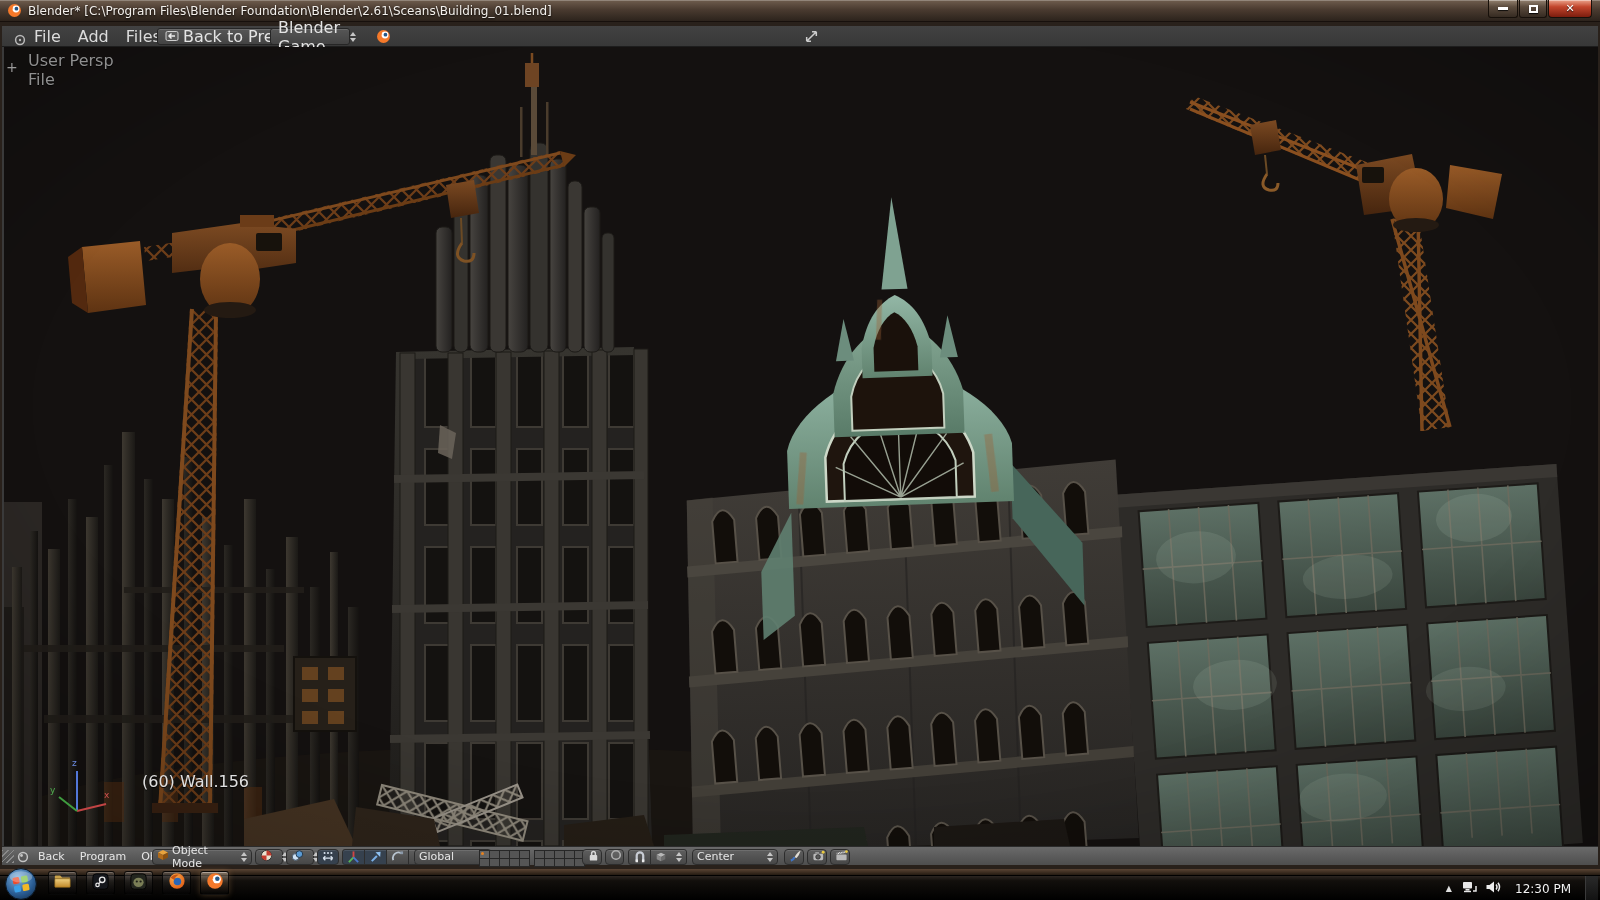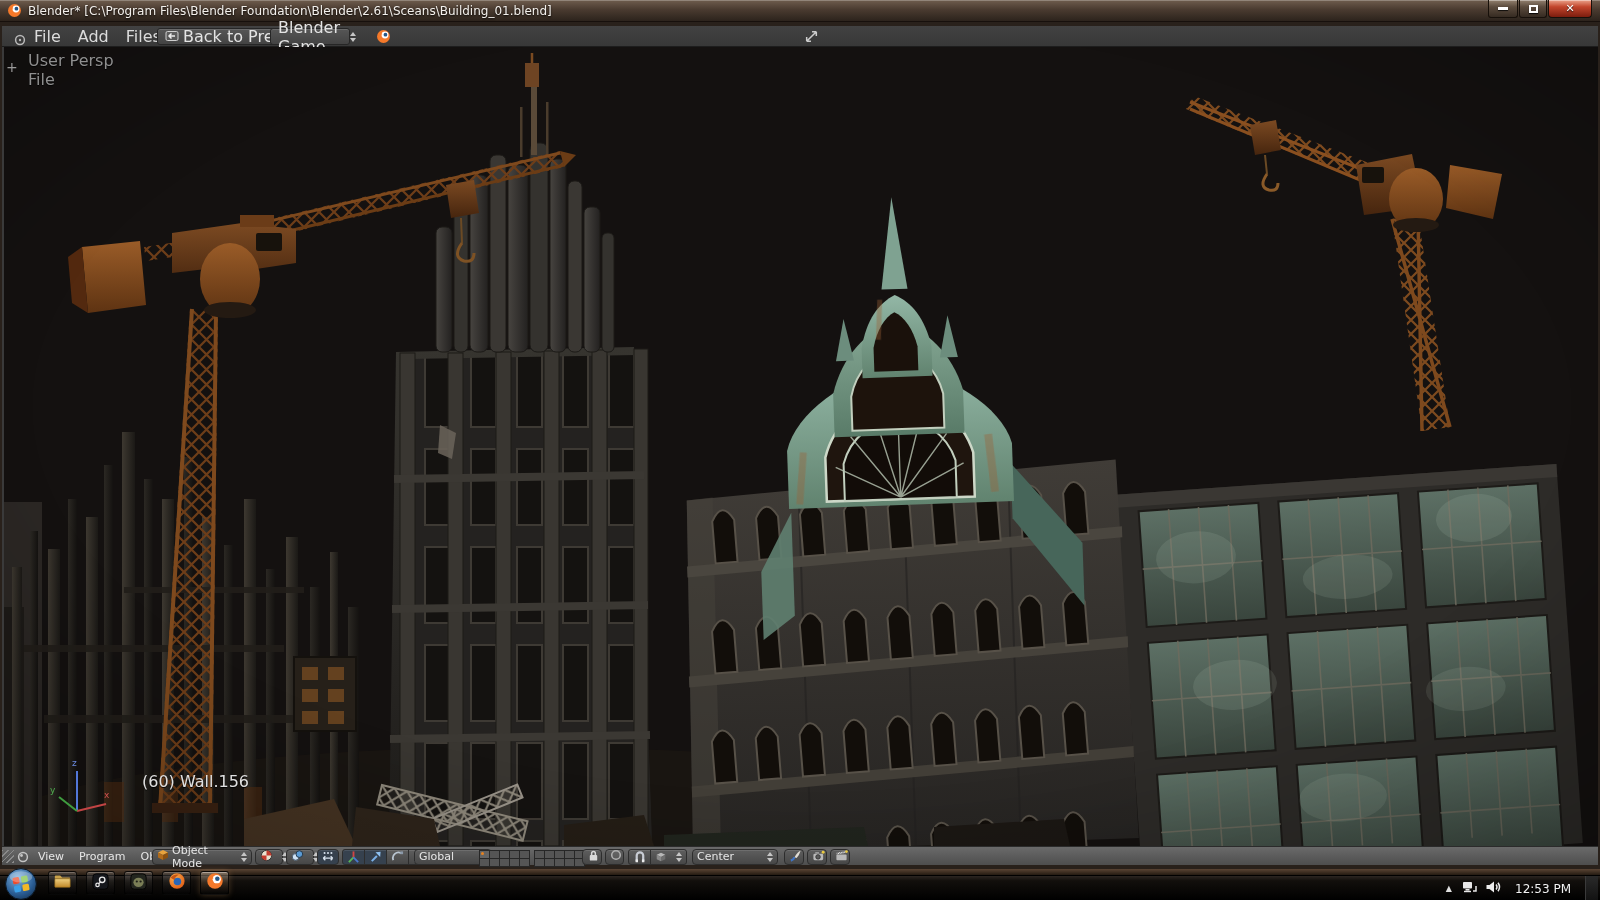--- a/index.html
+++ b/index.html
@@ -454,21 +454,21 @@
 
     <div class="vheader">
       <div class="grip"></div>
       <span class="vh-ed">
         <svg width="12" height="12" viewBox="0 0 12 12">
             <circle cx="6" cy="6" r="4.4" fill="none" stroke="#c4c4c4" stroke-width="1.5"></circle>
             <circle cx="4.5" cy="4.5" r="1.4" fill="#c4c4c4"></circle>
           </svg>
       </span>
       <nav class="vmenus">
-        <span>View</span>
+        <span>Back</span>
         <span>Program</span>
         <span>Object</span>
       </nav>
 
       <div class="hb" style="left:150px;width:100px">
         <span>
           <svg width="12" height="12" viewBox="0 0 12 12">
               <path d="M6,1 11,3.5 6,6 1,3.5Z" fill="#e8a33d"></path>
               <path d="M1,3.5 6,6 v5 L1,8.5Z" fill="#b06a1a"></path>
               <path d="M11,3.5 6,6 v5 l5,-2.5Z" fill="#8a5010"></path>
@@ -750,18 +750,18 @@
             <rect x="4" y="10.8" width="7" height="1.4" fill="#e8e8e8"></rect>
             <path d="M13,11 h3 v-5" stroke="#e8e8e8" stroke-width="1.5" fill="none"></path>
           </svg>
       </span>
       <span>
         <svg width="16" height="14" viewBox="0 0 16 14">
             <path d="M1.5,5 h3 L9,1.5 v11 L4.5,9 h-3 Z" fill="#ececec"></path>
             <path d="M11,4.5 q2,2.5 0,5 M13,2.8 q3,4.2 0,8.4" stroke="#ececec" stroke-width="1.5" fill="none"></path>
           </svg>
       </span>
-      <span class="clock">12:53 PM</span>
+      <span class="clock">12:30 PM</span>
       <div class="showdesk"></div>
     </div>
   </div>
 
 </div>
 
 </body></html>

